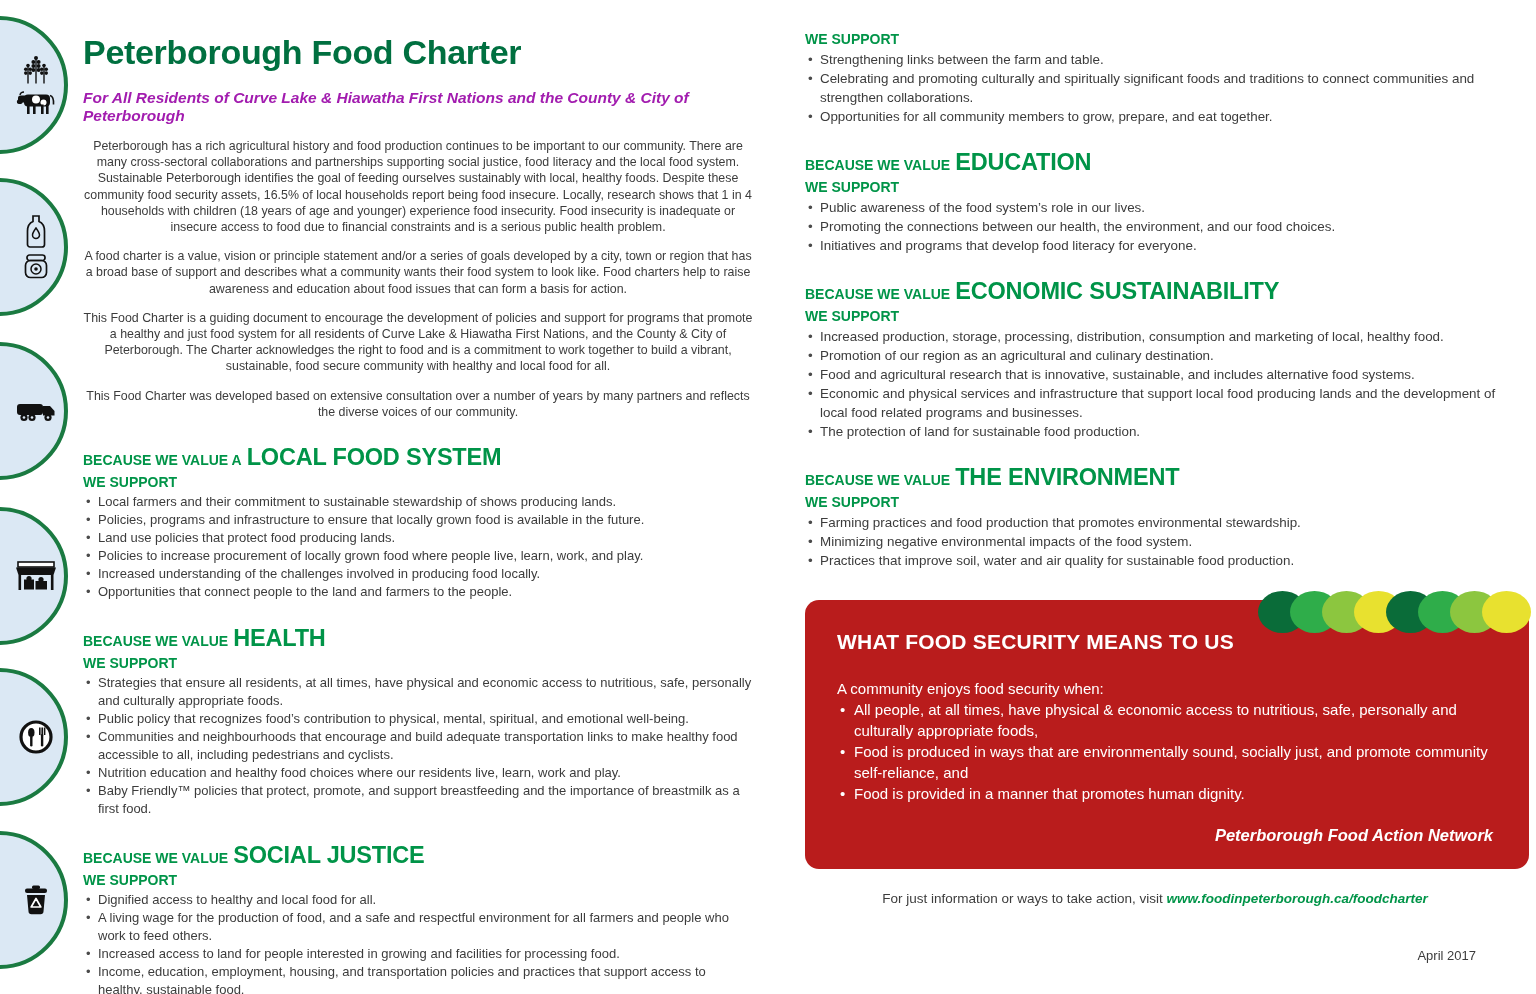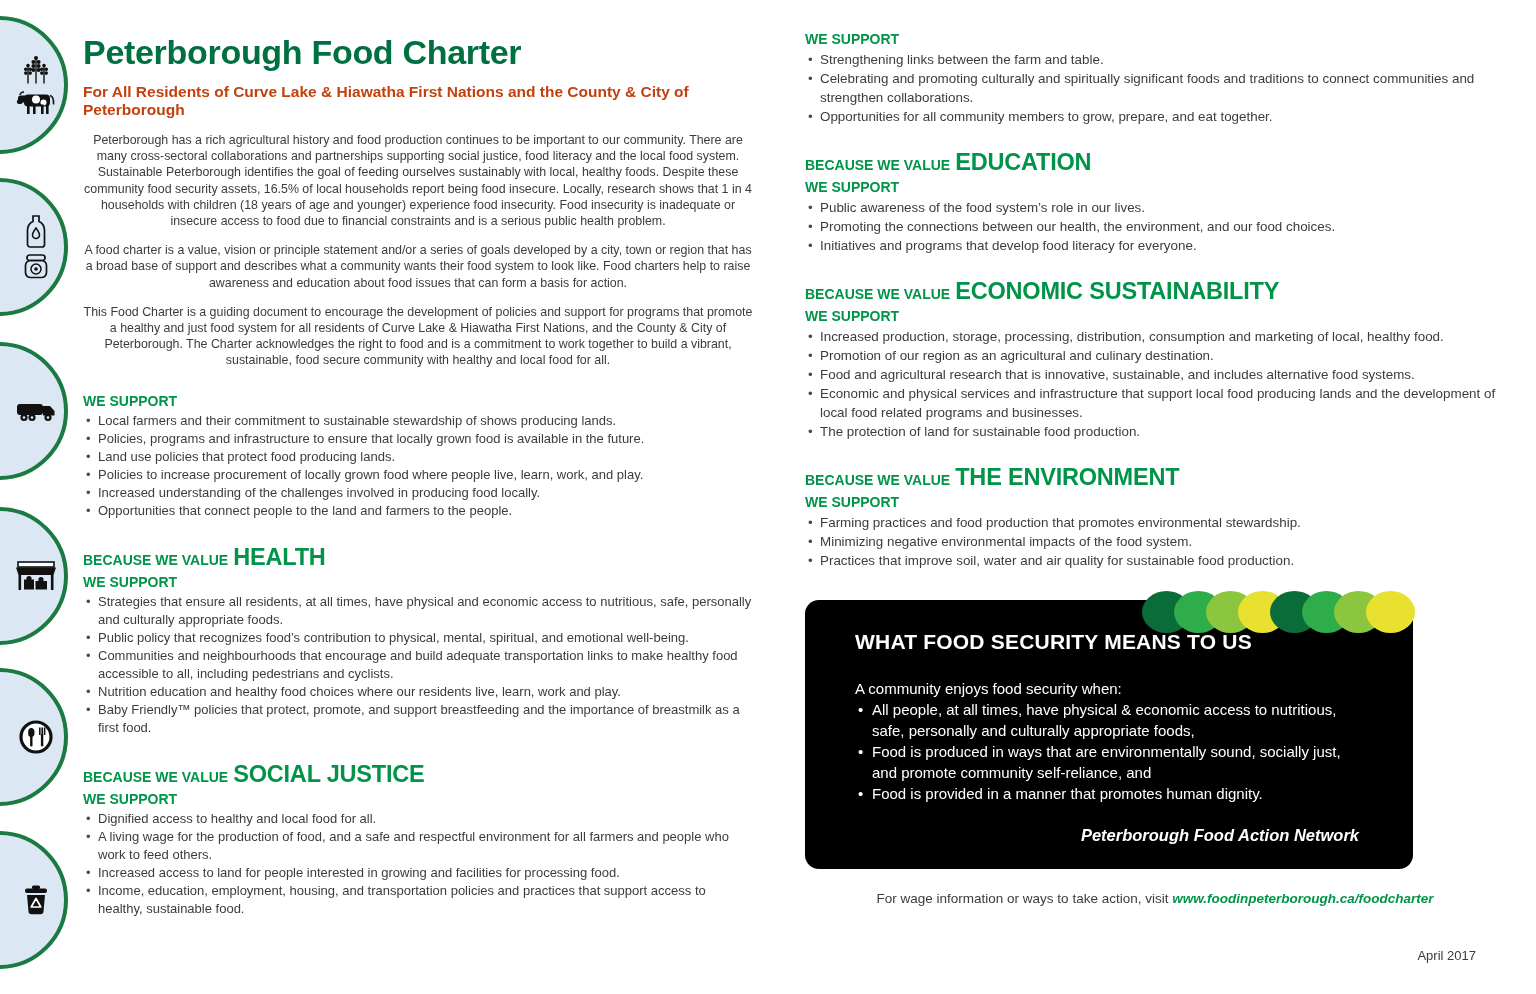--- a/index.html
+++ b/index.html
@@ -17,42 +17,42 @@
   .icon-stack {
     position:absolute; left:102px; top:50%; transform:translate(-50%,-50%);
     display:flex; flex-direction:column; align-items:center; gap:5px;
   }
 
   
   .col-left  { position:absolute; left:83px;  top:33px; width:670px; }
   .col-right { position:absolute; left:805px; top:30px; width:700px; }
 
   .page-title { font-size:34px; font-weight:bold; color:#007040; letter-spacing:-0.3px; }
-  .page-subtitle { font-size:15.5px; font-weight:bold; color:#c2410c; margin-top:11px; }
+  .page-subtitle { font-size:15.5px; font-weight:bold; color:#a21caf; margin-top:17px;font-style:italic; }
 
   .intro p { font-size:12.4px; line-height:16.2px; margin-top:13px; }
   .intro { margin-top:6px;text-align:center; }
 
   .section { margin-top:24px; }
   .col-right .section:first-child { margin-top:0; }
   .col-right .section { margin-top:23px; }
   .section-head { line-height:26px; }
   .because { font-size:14px; font-weight:bold; color:#009448; }
   .sec-title { font-size:23.5px; font-weight:bold; color:#009448; margin-left:5px; letter-spacing:-0.2px; }
   .we-support { font-size:14px; font-weight:bold; color:#009448; margin-top:1px; }
 
   ul.bullets { list-style:none; margin-top:3px; }
   .bullets li { position:relative; padding-left:15px; font-size:13px; line-height:18px; }
   .bullets li::before { content:"\2022"; position:absolute; left:3px; top:0; color:#4a4a4a; }
   .col-right .bullets li { font-size:13.4px; line-height:19px; }
 
   
   .fs-box {
-    position:relative; margin-top:30px; background:#000000;
-    border-radius:14px; padding:30px 50px 24px; color:#fff; width:608px;
+    position:relative; margin-top:30px; background:#b91c1c;
+    border-radius:14px; padding:30px 32px 24px; color:#fff; width:724px;
   }
   .scallops { position:absolute; top:-9px; right:-2px; display:flex; z-index:0; }
   .scallop { width:49px; height:42px; border-radius:50%; margin-left:-17px; }
   .scallop:nth-child(4n+1) { background:#0a6c39; }
   .scallop:nth-child(4n+2) { background:#2fad4a; }
   .scallop:nth-child(4n+3) { background:#8cc63f; }
   .scallop:nth-child(4n+4) { background:#e8e12f; }
   .fs-title { position:relative; z-index:1; font-size:21px; font-weight:bold; letter-spacing:0.2px; }
   .fs-intro { margin-top:24px; font-size:15px; line-height:21px; }
   .fs-box .bullets { margin-top:0; }
@@ -185,23 +185,27 @@
 </div>
 
 <div class="col-left">
   <h1 class="page-title">Peterborough Food Charter</h1>
   <div class="page-subtitle">For All Residents of Curve Lake &amp; Hiawatha First Nations and the County &amp; City of Peterborough</div>
 
   <div class="intro">
     <p>Peterborough has a rich agricultural history and food production continues to be important to our community.  There are many cross-sectoral collaborations and partnerships supporting social justice, food literacy and the local food system.  Sustainable Peterborough identifies the goal of feeding ourselves sustainably with local, healthy foods.  Despite these community food security assets, 16.5% of local households report being food insecure.  Locally, research shows that 1 in 4 households with children (18 years of age and younger) experience food insecurity.   Food insecurity is inadequate or insecure access to food due to financial constraints and is a serious public health problem.</p>
     <p>A food charter is a value, vision or principle statement and/or a series of goals developed by a city, town or region that has a broad base of support and describes what a community wants their food system to look like.  Food charters help to raise awareness and education about food issues that can form a basis for action.</p>
     <p>This Food Charter is a guiding document to encourage the development of policies and support for programs that promote a healthy and just food system for all residents of Curve Lake &amp; Hiawatha First Nations, and the County &amp; City of Peterborough.  The Charter acknowledges the right to food and is a commitment to work together to build a vibrant, sustainable, food secure community with healthy and local food for all.</p>
-  </div>
-
-  <div class="section">
+    <p>This Food Charter was developed based on extensive consultation over a number of years by many partners and reflects the diverse voices of our community.</p>
+  </div>
+
+  <div class="section">
+    <div class="section-head">
+      <span class="because">BECAUSE WE VALUE A</span><span class="sec-title">LOCAL FOOD SYSTEM</span>
+    </div>
     <div class="we-support">WE SUPPORT</div>
     <ul class="bullets">
       <li>Local farmers and their commitment to sustainable stewardship of shows producing lands.</li>
       <li>Policies, programs and infrastructure to ensure that locally grown food is available in the future.</li>
       <li>Land use policies that protect food producing lands.</li>
       <li>Policies to increase procurement of locally grown food where people live, learn, work, and play.</li>
       <li>Increased understanding of the challenges involved in producing food locally.</li>
       <li>Opportunities that connect people to the land and farmers to the people.</li>
     </ul>
   </div>
@@ -298,17 +302,17 @@
     <p class="fs-intro">A community enjoys food security when:</p>
     <ul class="bullets">
       <li>All people, at all times, have physical &amp; economic access to nutritious, safe, personally and culturally appropriate foods,</li>
       <li>Food is produced in ways that are environmentally sound, socially just, and promote community self-reliance, and</li>
       <li>Food is provided in a manner that promotes human dignity.</li>
     </ul>
     <div class="fs-attribution">Peterborough Food Action Network</div>
   </div>
 
   <div class="footer-line">
-    <span>For wage information or ways to take action, visit </span><a href="#" class="footer-link">www.foodinpeterborough.ca/foodcharter</a>
+    <span>For just information or ways to take action, visit </span><a href="#" class="footer-link">www.foodinpeterborough.ca/foodcharter</a>
   </div>
 </div>
 
 <div class="date-note">April 2017</div>
 
 </body></html>

